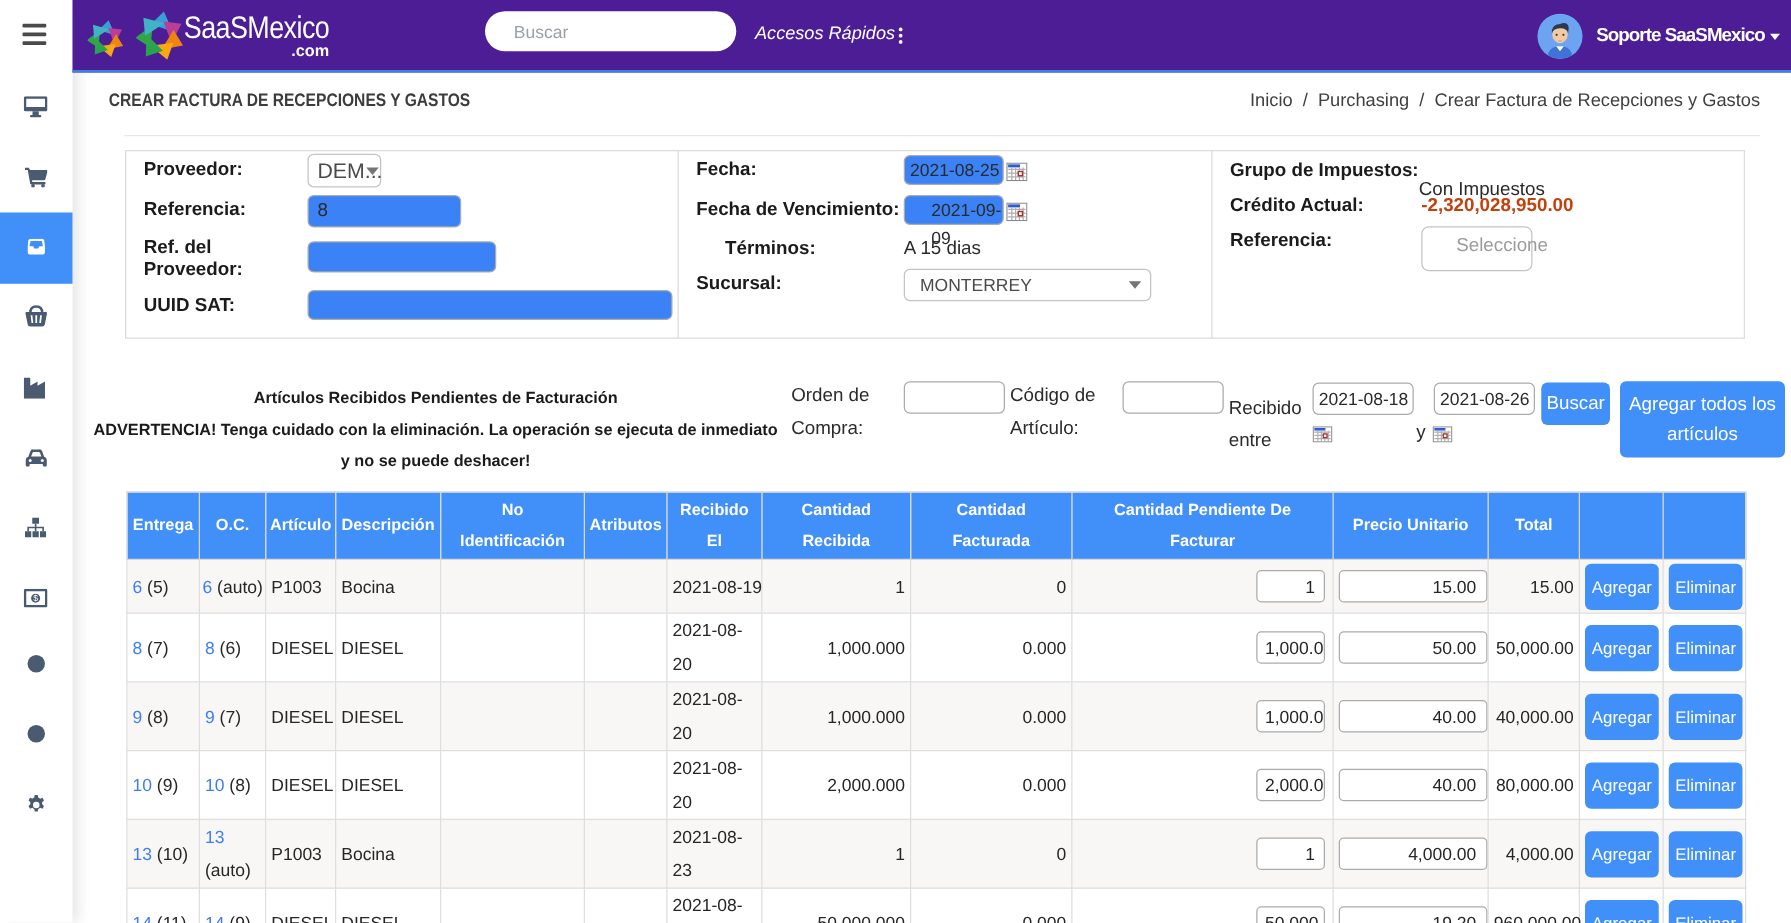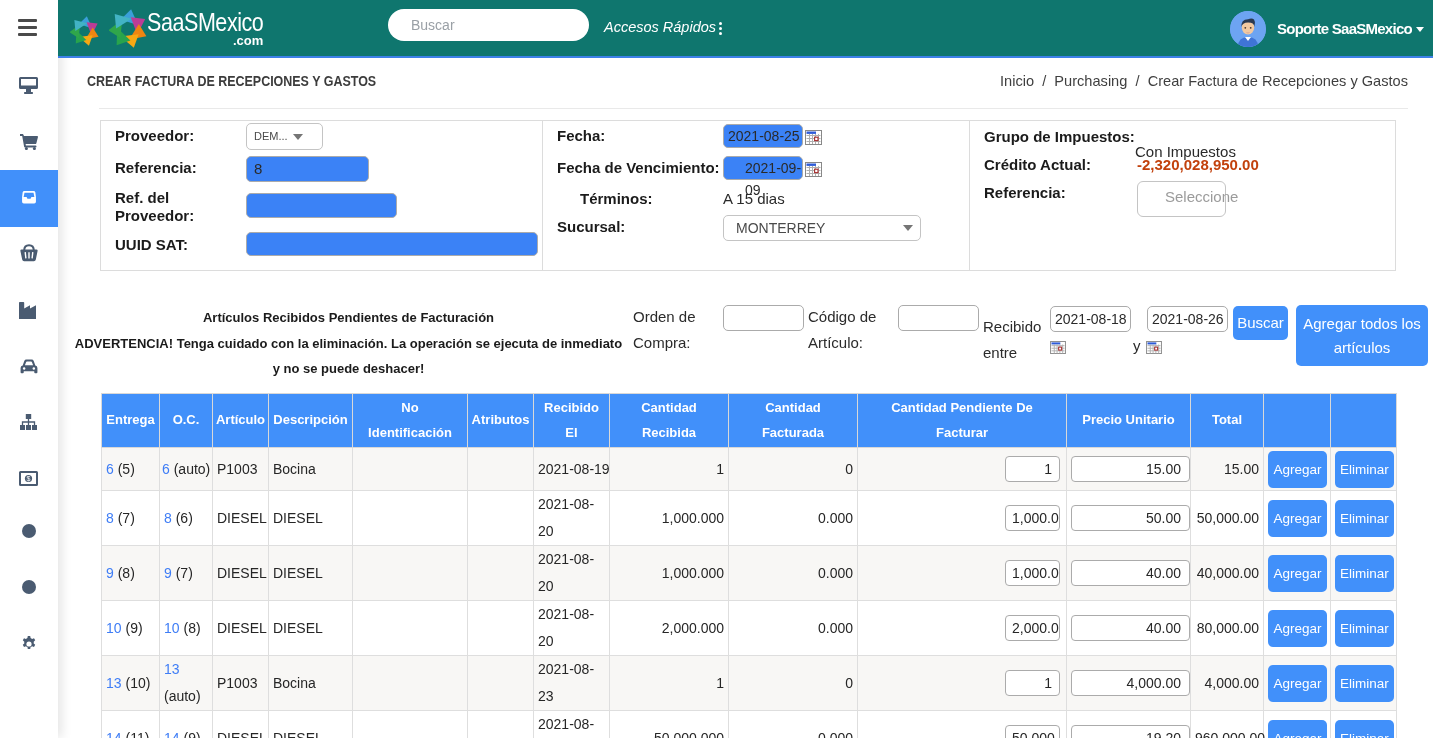--- a/index.html
+++ b/index.html
@@ -2,21 +2,21 @@
 <html><head>
 <meta charset="utf-8">
 <style>
 * { margin:0; padding:0; box-sizing:border-box; }
 html,body { width:1433px; height:738px; overflow:hidden; background:#fff;
   font-family:"Liberation Sans", sans-serif; }
 .abs { position:absolute; }
 
 
 #hdr { position:absolute; left:58px; top:0; width:1375px; height:58px;
-  background:#0f766e; z-index:6; border-bottom:2px solid #3d80e8; }
+  background:#4c1d95; z-index:6; border-bottom:2px solid #3d80e8; }
 #logo-text { position:absolute; left:89px; top:8px; color:#fff; font-size:25px;
   letter-spacing:-0.5px; transform:scaleX(0.86); transform-origin:left top; }
 #logo-com { position:absolute; left:175px; top:33px; color:#fff; font-size:13px;
   font-weight:bold; }
 #search { position:absolute; left:330px; top:9px; width:201px; height:32px;
   background:#fff; border-radius:16px; color:#9aa0a6; font-size:14px;
   line-height:32px; padding-left:23px; }
 #acc { position:absolute; left:546px; top:18.5px; color:#fff; font-size:14.5px;font-style:italic; }
 .hdot { position:absolute; left:661px; width:3.4px; height:3.4px; border-radius:50%;
   background:#fff; }
@@ -219,21 +219,21 @@
 
 <div id="ptitle">CREAR FACTURA DE RECEPCIONES Y GASTOS</div>
 <div id="bcrumb">Inicio&nbsp; / &nbsp;Purchasing&nbsp; / &nbsp;Crear Factura de Recepciones y Gastos</div>
 <div id="tsep"></div>
 
 <div id="panel"></div>
 <div class="vdiv" style="left:542px"></div>
 <div class="vdiv" style="left:969px"></div>
 
 <div class="lbl" style="left:115px; top:127px">Proveedor:</div>
-<div class="sel2" style="left:246px; top:123px; width:77px; height:27px; line-height:25px; padding-left:7px; font-size:11px">DEM...</div>
+<div class="sel2" style="left:246px; top:123px; width:59px; height:27px; line-height:25px; padding-left:7px; font-size:17px">DEM...</div>
 <div class="caret" style="left:293px; top:134px"></div>
 <div class="lbl" style="left:115px; top:159px">Referencia:</div>
 <div class="inp" style="left:246px; top:156px; width:123px; height:26px; line-height:24px">8</div>
 <div class="lbl" style="left:115px; top:189px; line-height:18.4px">Ref. del<br>Proveedor:</div>
 <div class="inp" style="left:246px; top:193px; width:151px; height:25px"></div>
 <div class="lbl" style="left:115px; top:236px">UUID SAT:</div>
 <div class="inp" style="left:246px; top:232px; width:292px; height:24px"></div>
 
 <div class="lbl" style="left:557px; top:127px">Fecha:</div>
 <div class="inp" style="left:723px; top:124px; width:80px; height:24px; line-height:22px; padding-left:4px; font-size:14px">2021-08-25</div>

